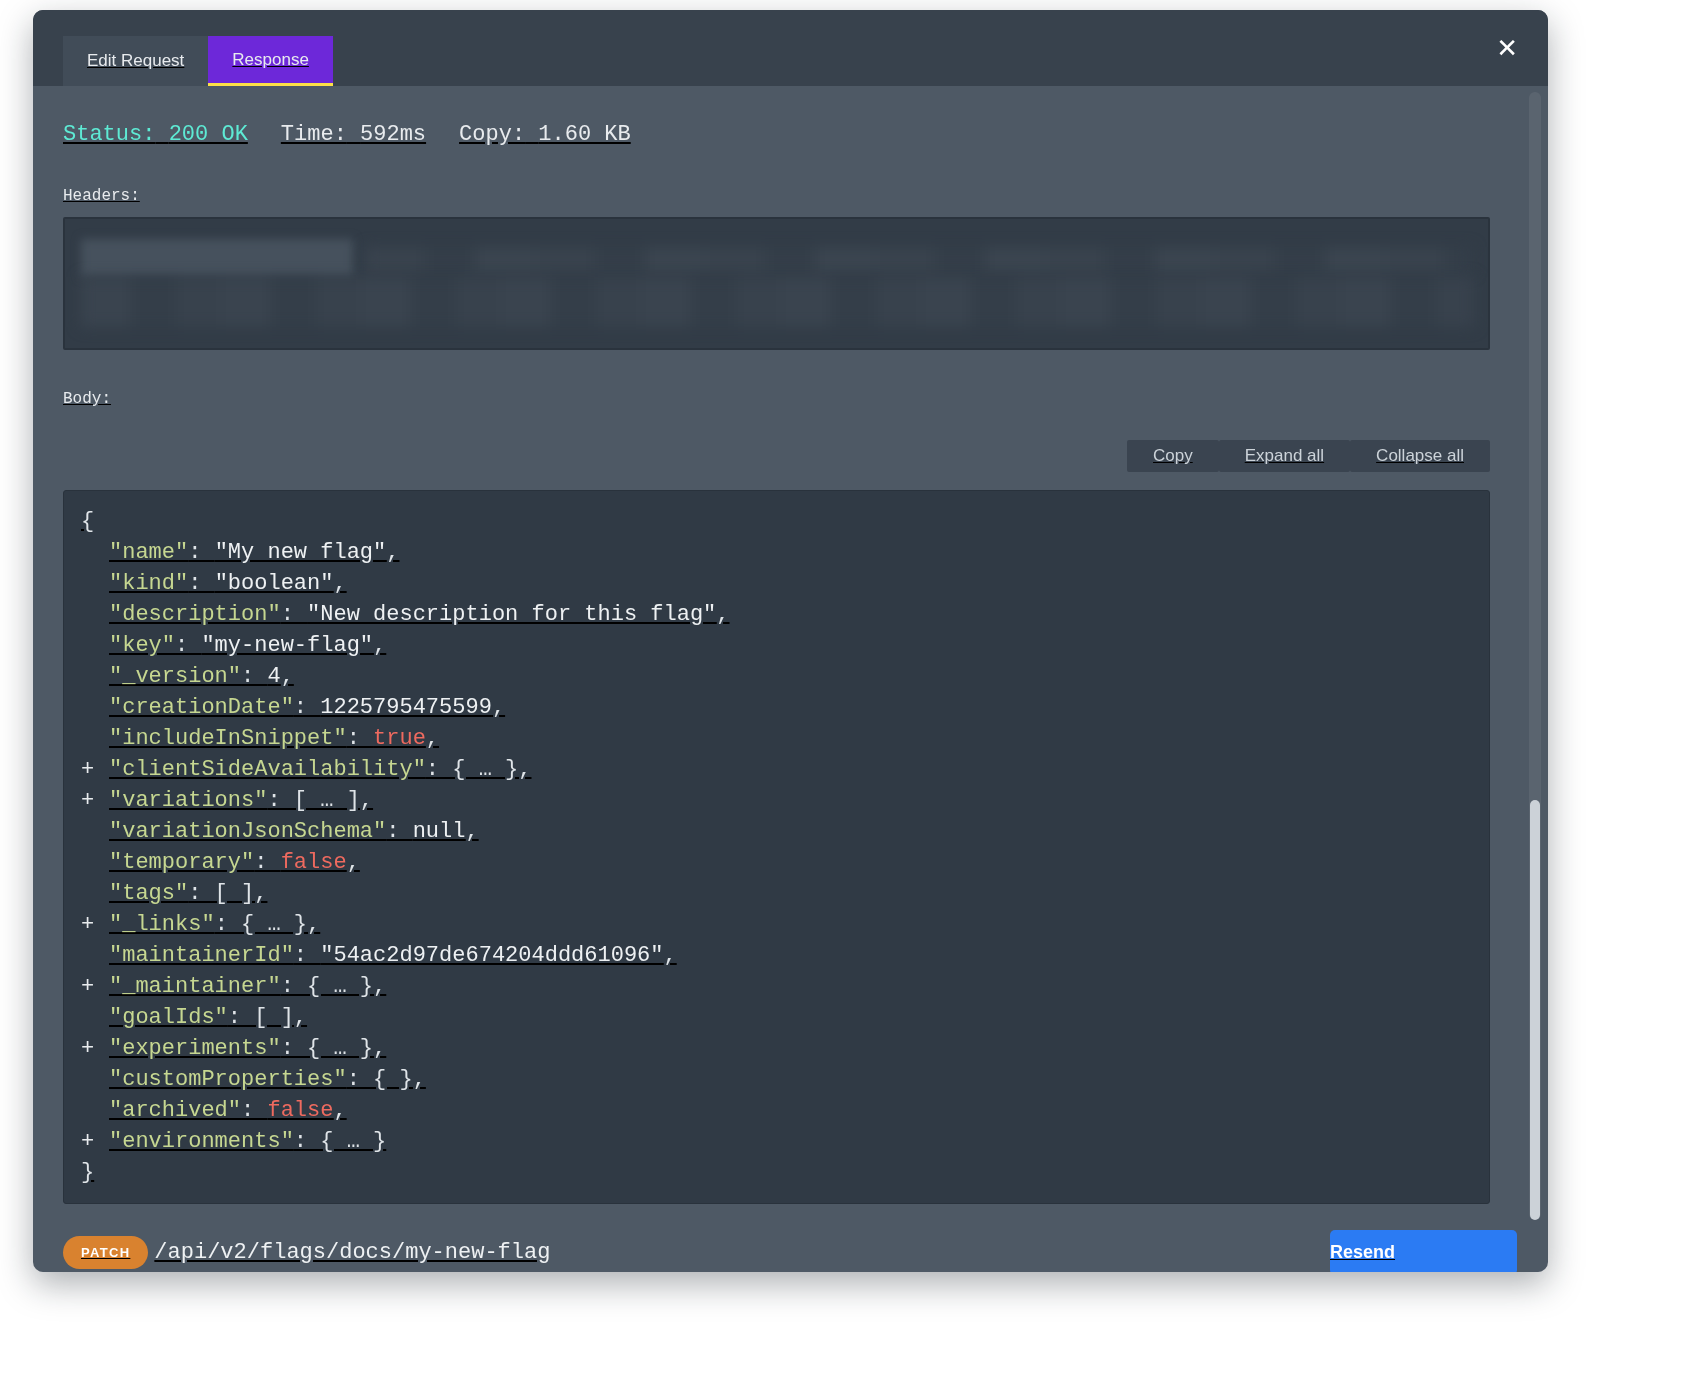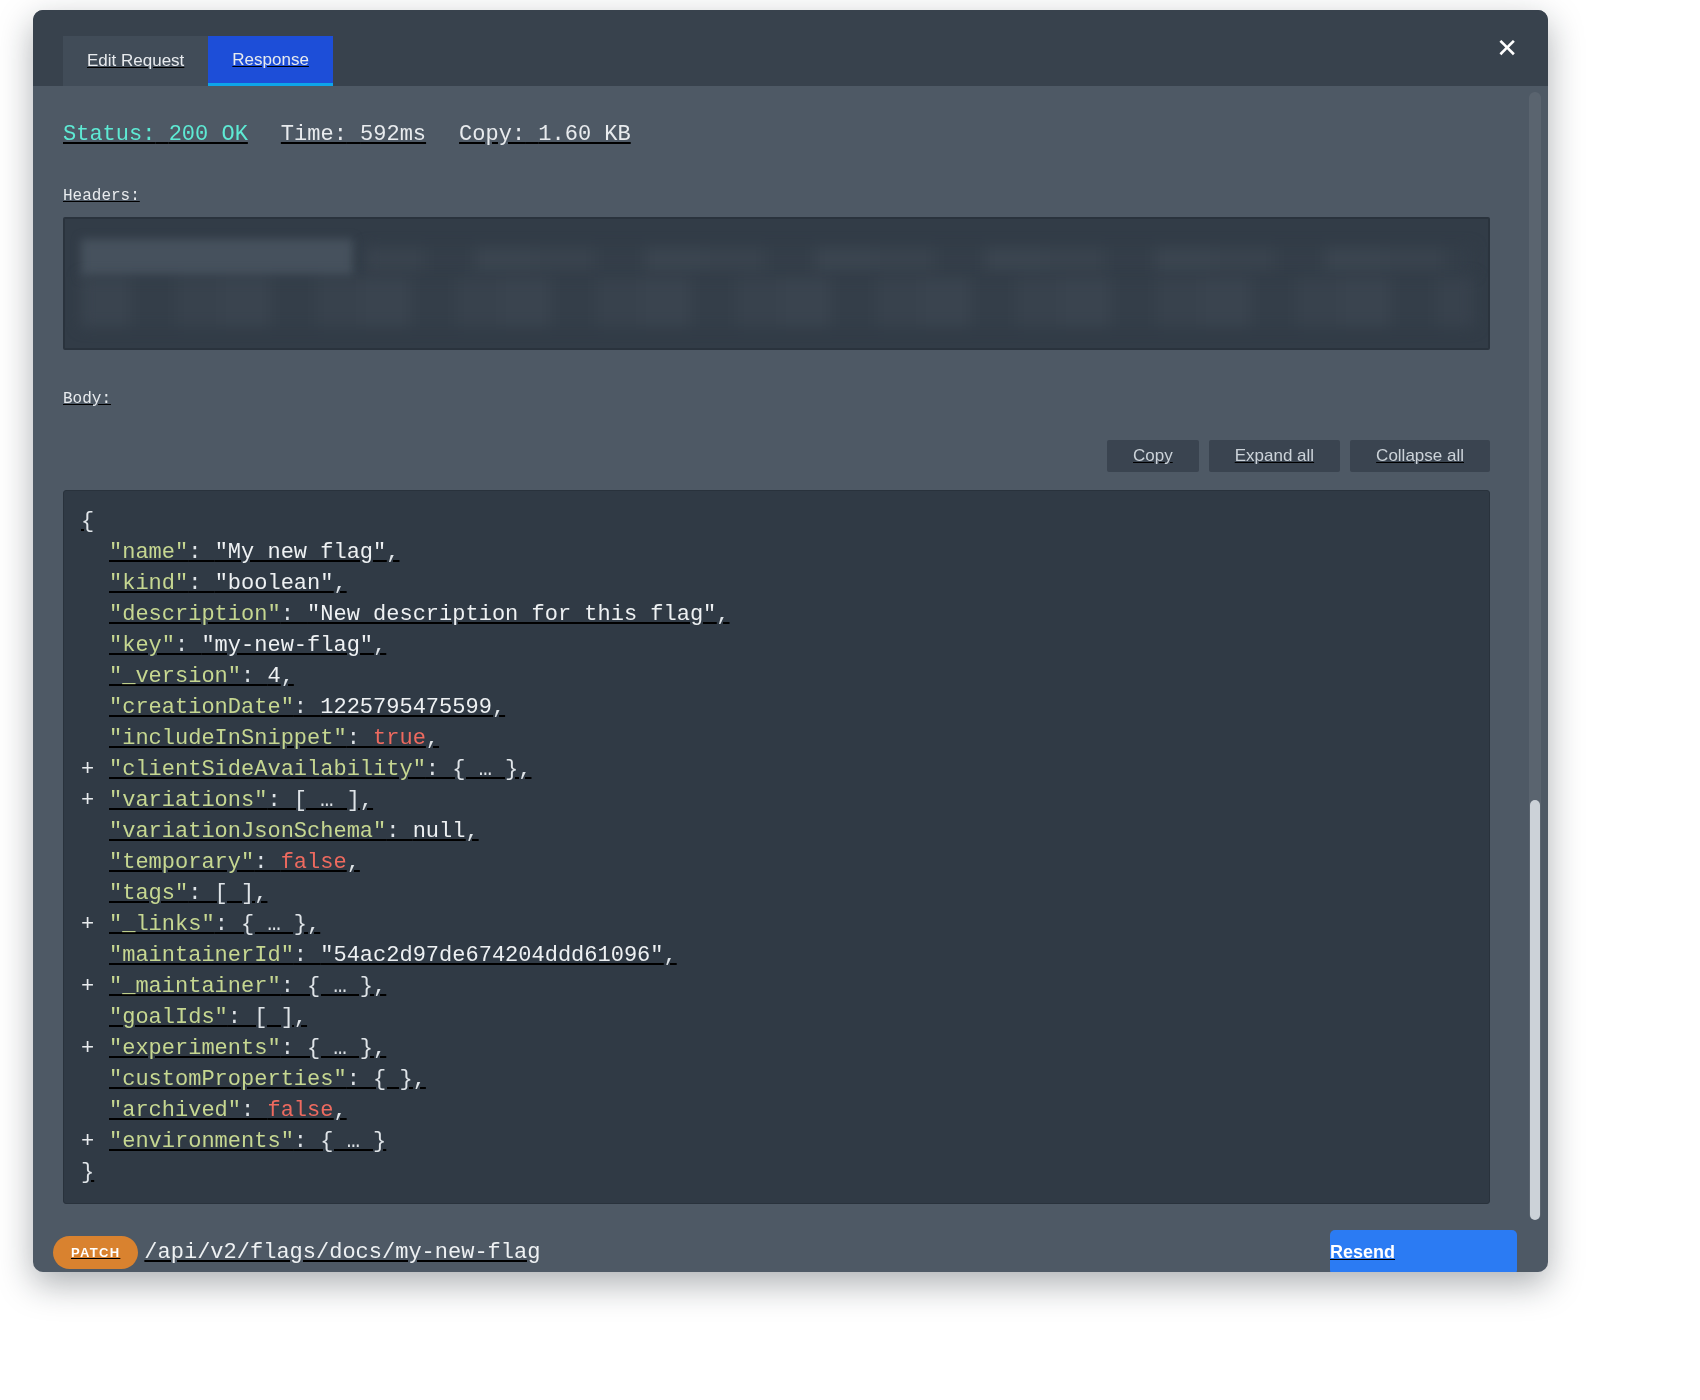--- a/index.html
+++ b/index.html
@@ -10,54 +10,54 @@
     position: absolute; left: 33px; top: 10px; width: 1515px; height: 1262px;
     background: #4e5965; border-radius: 10px; overflow: hidden;
     box-shadow: 0 12px 34px rgba(20,28,38,.35);
     text-decoration: underline;
   }
 
   
   .modal-header { height: 76px; background: #38424d; display: flex; align-items: flex-end; padding: 0 30px; position: relative; }
   .tabs { display: flex; height: 50px; }
   .tab { display: flex; align-items: center; padding: 0 24px; font-size: 17px; color: #e8ebee; background: #414c58; cursor: pointer; }
-  .tab.active { background: #1d4ed8; border-bottom: 3px solid #0ea5e9; }
+  .tab.active { background: #6d28d9; border-bottom: 3px solid #fde047; }
   .close { position: absolute; right: 30px; top: 50%; transform: translateY(-50%); color: #ffffff; font-size: 26px; line-height: 1; cursor: pointer; }
 
   
   .modal-body { padding: 0 58px 0 30px; font-family: "Liberation Mono", monospace; color: #e8ebee; }
   .status-row { margin-top: 36px; font-size: 22px; display: flex; }
   .seg { margin-right: 33px; white-space: pre; }
   .status-green { color: #5eead4; }
   .section-label { margin-top: 40px; font-size: 16px; }
 
   
   .headers-box { margin-top: 12px; height: 133px; background: #323c47; border: 2px solid #2a333d; border-radius: 2px; position: relative; overflow: hidden; }
   .hb-chip  { position: absolute; left: 16px; top: 20px; width: 272px; height: 38px; background: #46515d; filter: blur(5px); }
   .hb-band2 { position: absolute; left: 300px; right: 16px; top: 28px; height: 26px; background: repeating-linear-gradient(90deg, #39434e 0 60px, #343e49 60px 110px, #3b4550 110px 170px); filter: blur(7px); }
   .hb-band  { position: absolute; left: 16px; right: 14px; top: 58px; height: 50px; background: repeating-linear-gradient(90deg, #3a444f 0 50px, #343e49 50px 95px, #38424d 95px 140px); filter: blur(7px); }
 
   
-  .toolbar { margin-top: 32px; display: flex; justify-content: flex-end; gap: 10px; font-family: "Liberation Sans", sans-serif; }
+  .toolbar { margin-top: 32px; display: flex; justify-content: flex-end; gap: 0; font-family: "Liberation Sans", sans-serif; }
   .tbtn { background: #3a4450; color: #ccd3d9; font-size: 17px; padding: 6px 26px; border-radius: 2px; text-align: center; cursor: pointer; }
 
   
   .json-box { margin-top: 18px; background: #303a45; border: 1px solid #29323c; border-radius: 3px; padding: 15px 18px 15px 17px; font-size: 22px; line-height: 31px; font-family: "Liberation Mono", monospace; }
   .line { position: relative; padding-left: 28px; white-space: pre; }
   .line.indent-0 { padding-left: 0; }
   .expander { position: absolute; left: 0; top: 0; color: #e8ebee; cursor: pointer; }
   .tok-k { color: #c6d791; }
   .tok-s { color: #eef1f3; }
   .tok-n { color: #eef1f3; }
   .tok-b { color: #ee6a5f; }
   .tok-u { color: #eef1f3; }
   .tok-p { color: #dfe4e8; }
 
   
-  .modal-footer { margin-top: 20px; display: flex; align-items: center; padding: 0 31px 0 20px; height: 56px; font-family: "Liberation Mono", monospace; }
+  .modal-footer { margin-top: 20px; display: flex; align-items: center; padding: 0 31px 0 30px; height: 56px; font-family: "Liberation Mono", monospace; }
   .method-pill { background: #d9822f; color: #ffffff; font-family: "Liberation Sans", sans-serif; font-weight: bold; font-size: 13px; letter-spacing: 1.3px; padding: 9px 18px; border-radius: 17px; }
   .path { font-size: 22px; color: #eef1f3; margin-left: 6px; white-space: pre; }
   .resend { margin-left: auto; background: #2b7bf3; color: #ffffff; font-family: "Liberation Sans", sans-serif; font-weight: bold; font-size: 18px; width: 187px; padding: 12px 0; text-align: left; border-radius: 5px; cursor: pointer; }
 
   
   .scroll-track { position: absolute; right: 7px; top: 82px; width: 12px; height: 1128px; background: rgba(255,255,255,0.07); border-radius: 6px; }
   .scroll-thumb { position: absolute; right: 8px; top: 790px; width: 10px; height: 420px; background: #ccd2d8; border-radius: 6px; cursor: pointer; }
 </style>
 </head>
 <body>

